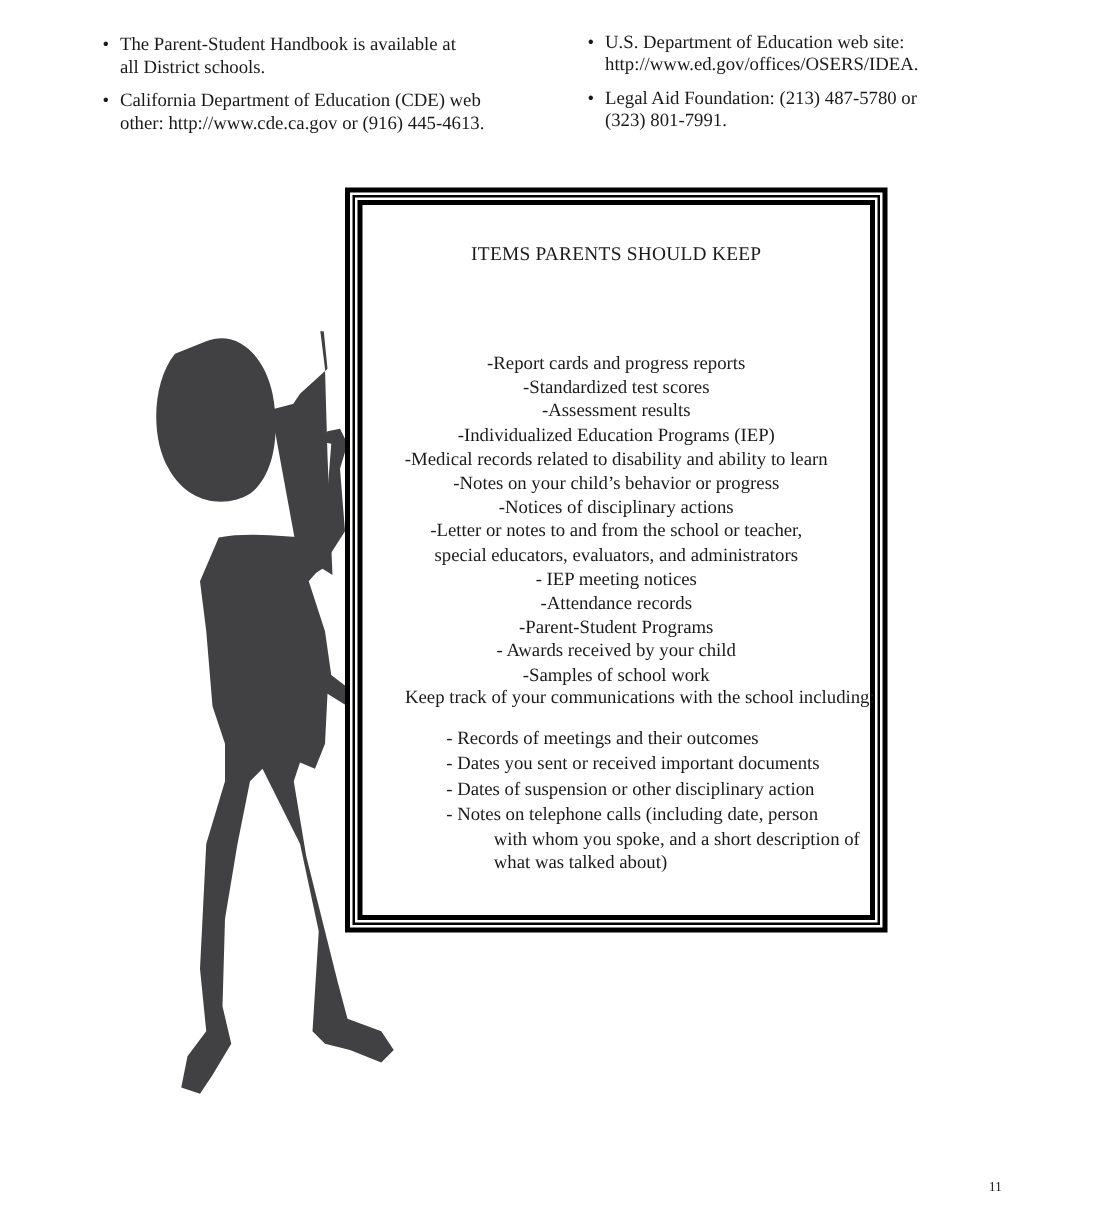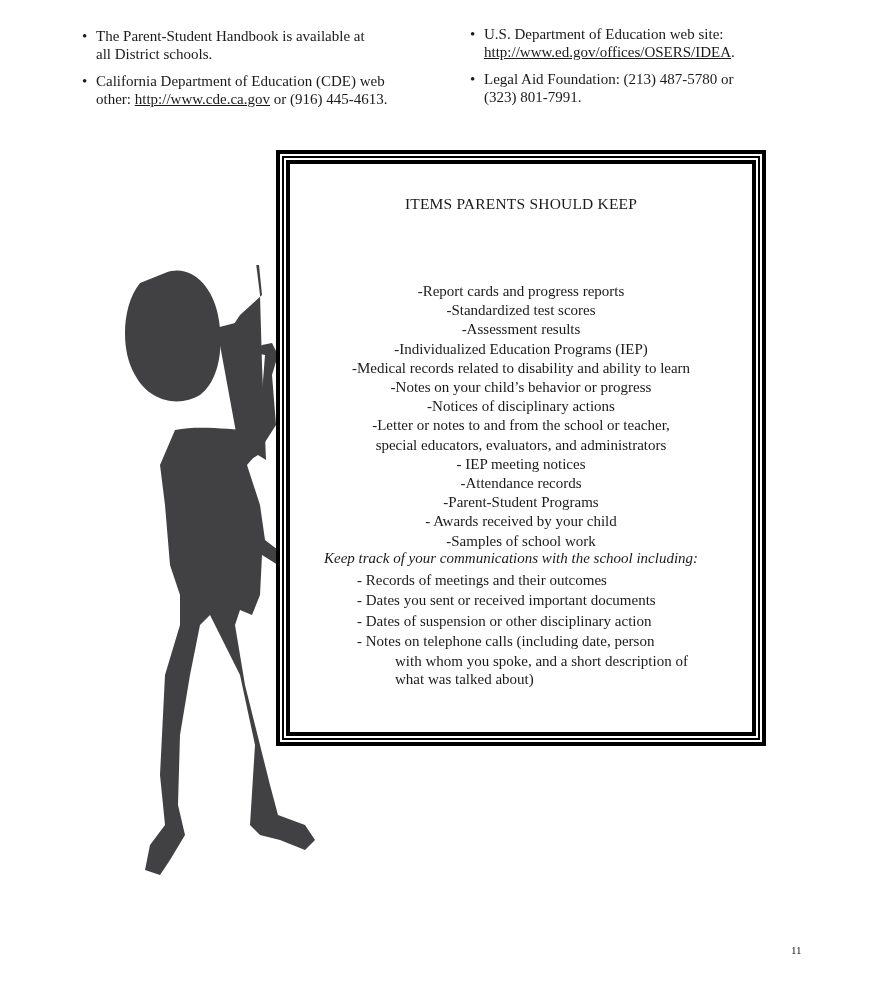--- a/index.html
+++ b/index.html
@@ -2,34 +2,34 @@
 <html><head>
 <meta charset="utf-8">
 <style>
   html, body { margin:0; padding:0; background:#ffffff; }
   body { width:892px; height:984px; position:relative; overflow:hidden;
          font-family:"Liberation Serif", "DejaVu Serif", serif; color:#1a1a1a; }
   .col { position:absolute; font-size:15px; line-height:18px; }
   .col ul { list-style:none; margin:0; padding:0; }
   .col li { position:relative; padding-left:14px; margin-bottom:9px; }
   .col li .bullet { position:absolute; left:0; top:0; }
-  .col a { color:#1a1a1a; text-decoration:underline; }
+  .col a { color:#1a1a1a; }
   #col-left { left:82px; top:27px; width:330px; }
   #col-right { left:470px; top:25px; width:320px; }
   #figure { position:absolute; left:120px; top:265px; width:200px; height:620px; }
-  .frame { position:absolute; left:276px; top:150px; width:490px; height:596px; box-sizing:border-box;
+  .frame { position:absolute; left:276px; top:150px; width:434px; height:596px; box-sizing:border-box;
            border:4px solid #000; }
   .frame .f2 { position:absolute; left:2px; top:2px; right:2px; bottom:2px; border:2px solid #000; }
   .frame .f3 { position:absolute; left:6px; top:6px; right:6px; bottom:6px; border:4px solid #000; background:#fff; }
   .box-content { position:absolute; left:0; top:0; right:0; bottom:0; font-size:15px; line-height:19.2px; }
   .box-title { position:absolute; left:0; right:0; top:30px; text-align:center; font-size:15.5px; letter-spacing:0.2px; }
   .items { position:absolute; left:0; right:0; top:74px; text-align:center;margin-top:44px; }
   .items div { white-space:nowrap; }
   .comm { position:absolute; left:34px; top:384px; font-size:15px; line-height:20.5px; }
-  .comm .lead { white-space:nowrap; margin-bottom:1px;font-style:italic; }
+  .comm .lead { white-space:nowrap; margin-bottom:12px; }
   .comm .sub { padding-left:33px; white-space:nowrap; }
   .comm .cont { padding-left:71px; white-space:nowrap; line-height:18.5px; }
   #page-number { position:absolute; left:791px; top:944px; font-size:11px; }
 </style>
 </head>
 <body>
 
 <div id="col-left" class="col">
   <ul>
     <li>

